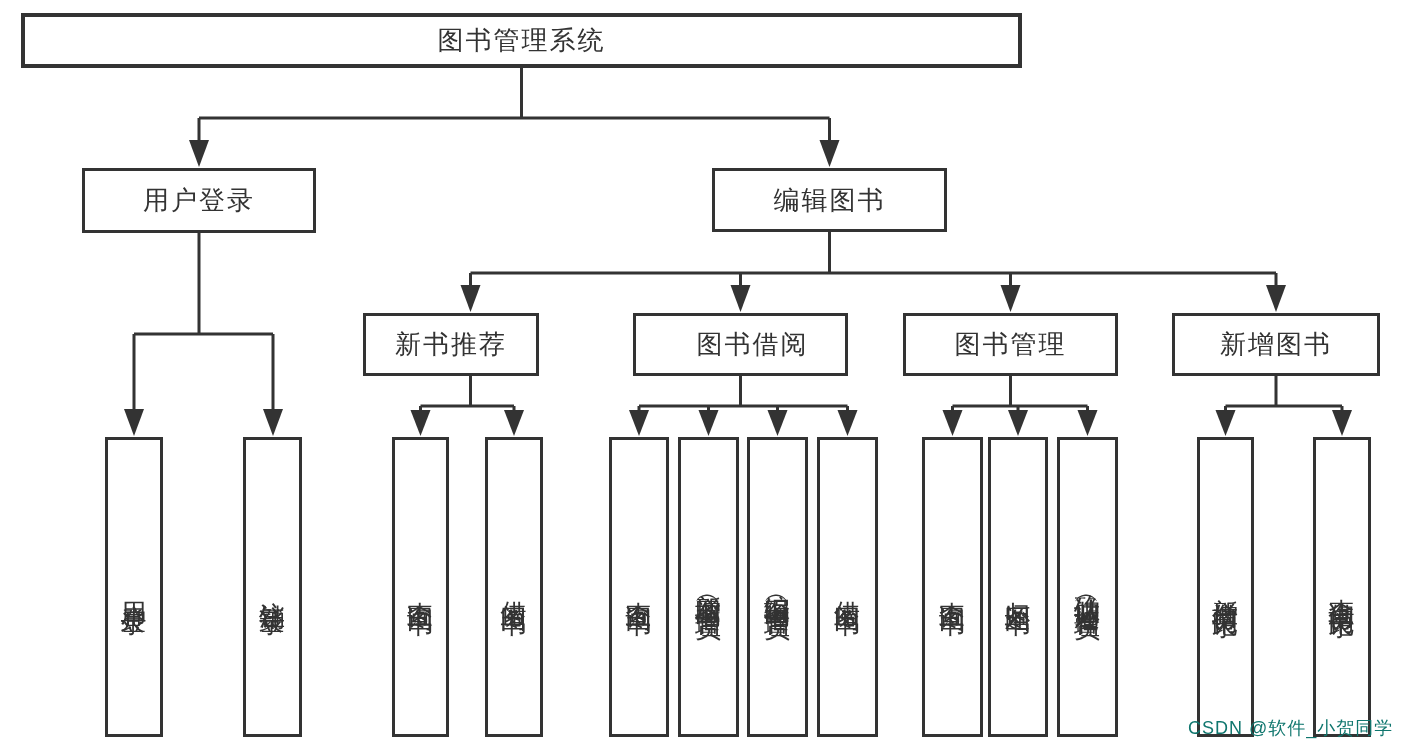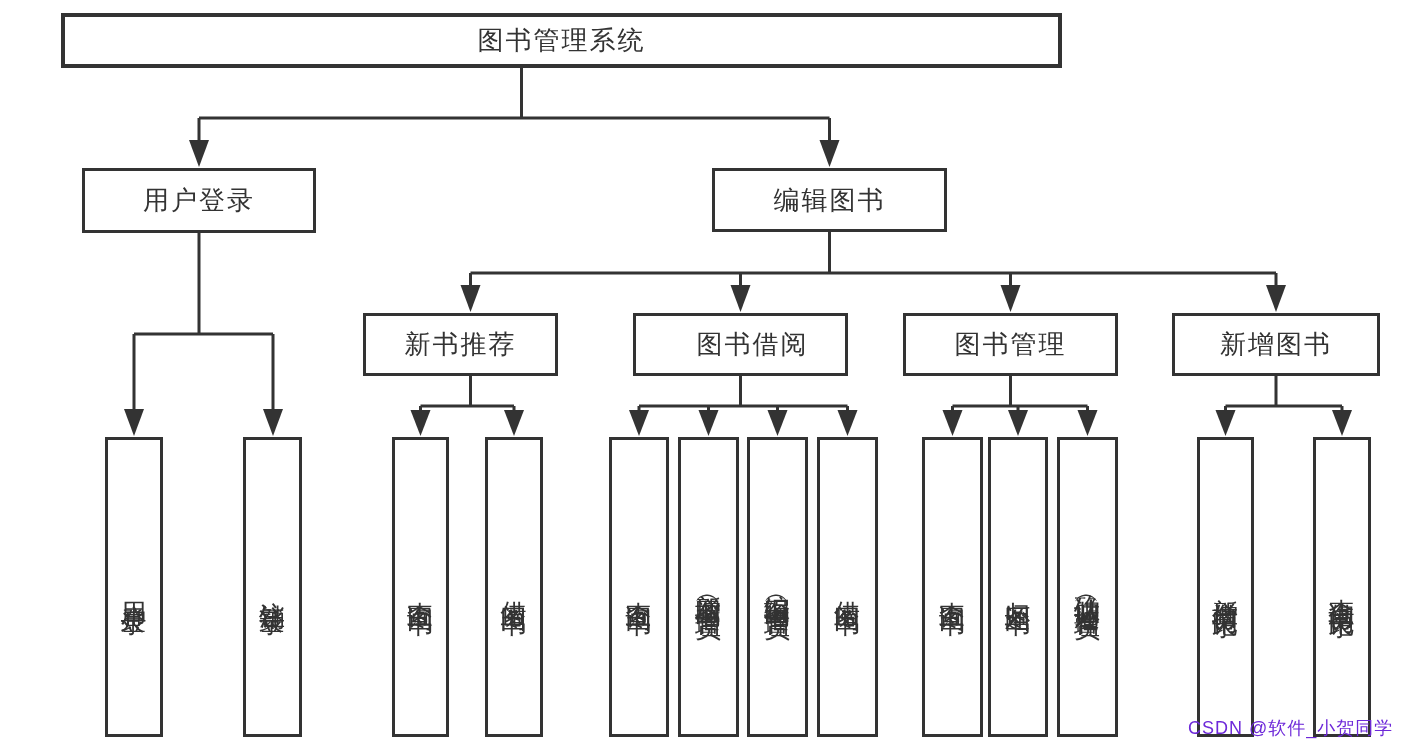--- a/index.html
+++ b/index.html
@@ -15,41 +15,41 @@
   .box{
     position:absolute;
     box-sizing:border-box;
     border:3px solid #333333;
     background:#ffffff;
     display:flex;align-items:center;justify-content:center;
     font-size:26px;
     letter-spacing:2px;
     white-space:nowrap;
   }
-  .root{border-width:4px;margin-left:40px;}
+  .root{border-width:4px;}
   .leaf{
     position:absolute;
     box-sizing:border-box;
     border:3px solid #333333;
     background:#ffffff;
     display:flex;align-items:center;justify-content:center;
     top:437px;height:300px;
     font-size:26px;
   }
   .vtext{
     writing-mode:vertical-rl;
     text-orientation:mixed;
     letter-spacing:3px;
     line-height:1;
   }
   .watermark{
     position:absolute;
     left:1188px;top:716px;
     font-size:18px;
-    color:#6d28d9;
+    color:#0f766e;
     letter-spacing:1px;
     white-space:nowrap;
   }
 </style>
 </head>
 <body>
 
 <div class="canvas">
 
   <svg class="edges" width="1405" height="747" viewBox="0 0 1405 747" stroke="#333333" stroke-width="3" fill="none">
@@ -93,21 +93,21 @@
       <polygon fill="#333333" stroke="none" points="1215.5,410 1235.5,410 1225.5,436"></polygon>
       <polygon fill="#333333" stroke="none" points="1332,410 1352,410 1342,436"></polygon>
     </g>
   </svg>
 
   <div class="box root" style="left:21px;top:13px;width:1001px;height:55px;">图书管理系统</div>
 
   <div class="box" style="left:82px;top:168px;width:234px;height:65px;">用户登录</div>
   <div class="box" style="left:712px;top:168px;width:235px;height:64px;">编辑图书</div>
 
-  <div class="box" style="left:363px;top:313px;width:195px;height:63px;">新书推荐</div>
+  <div class="box" style="left:363px;top:313px;width:176px;height:63px;">新书推荐</div>
   <div class="box" style="left:633px;top:313px;width:215px;height:63px;padding-left:24px;">图书借阅</div>
   <div class="box" style="left:903px;top:313px;width:215px;height:63px;">图书管理</div>
   <div class="box" style="left:1172px;top:313px;width:208px;height:63px;">新增图书</div>
 
   <div class="leaf" style="left:105px;width:58px;">
     <span class="vtext">用户登录</span>
   </div>
   <div class="leaf" style="left:243px;width:59px;">
     <span class="vtext">注销登录</span>
   </div>

